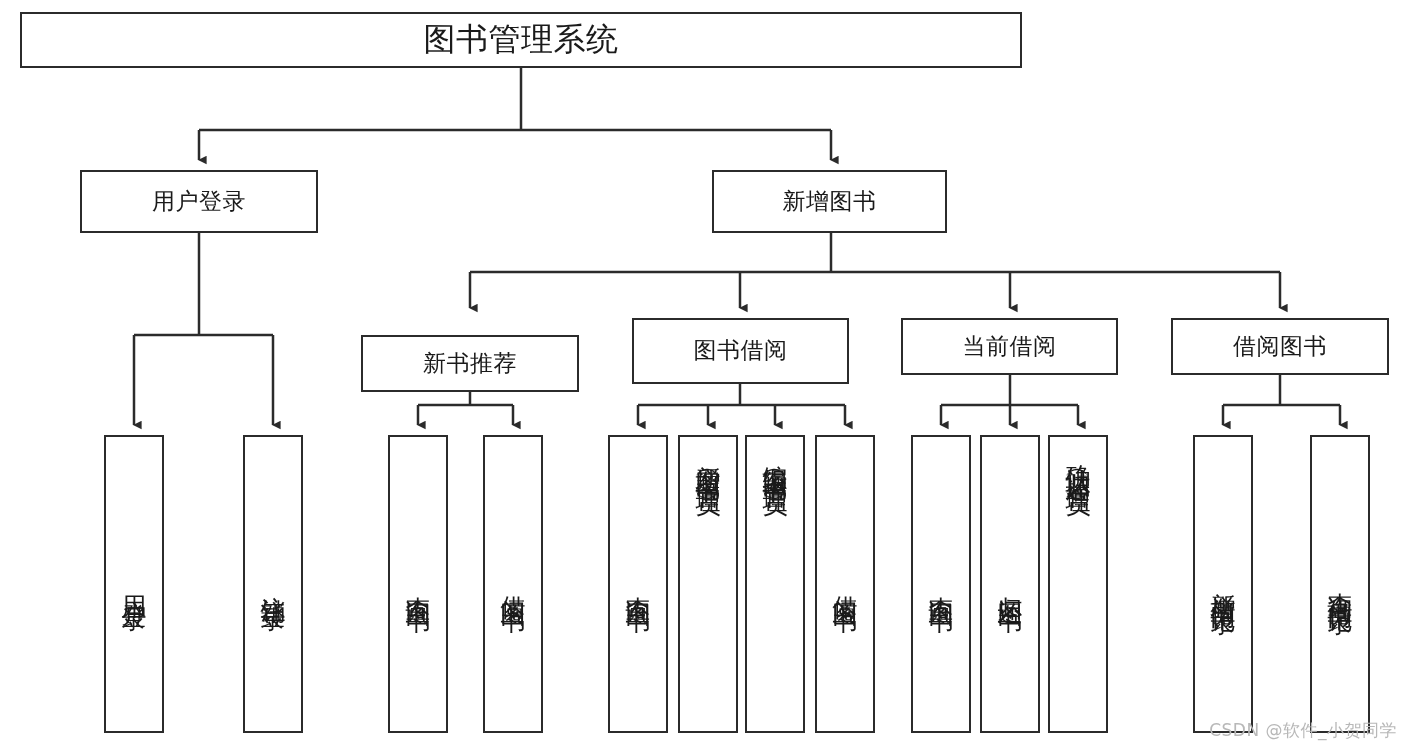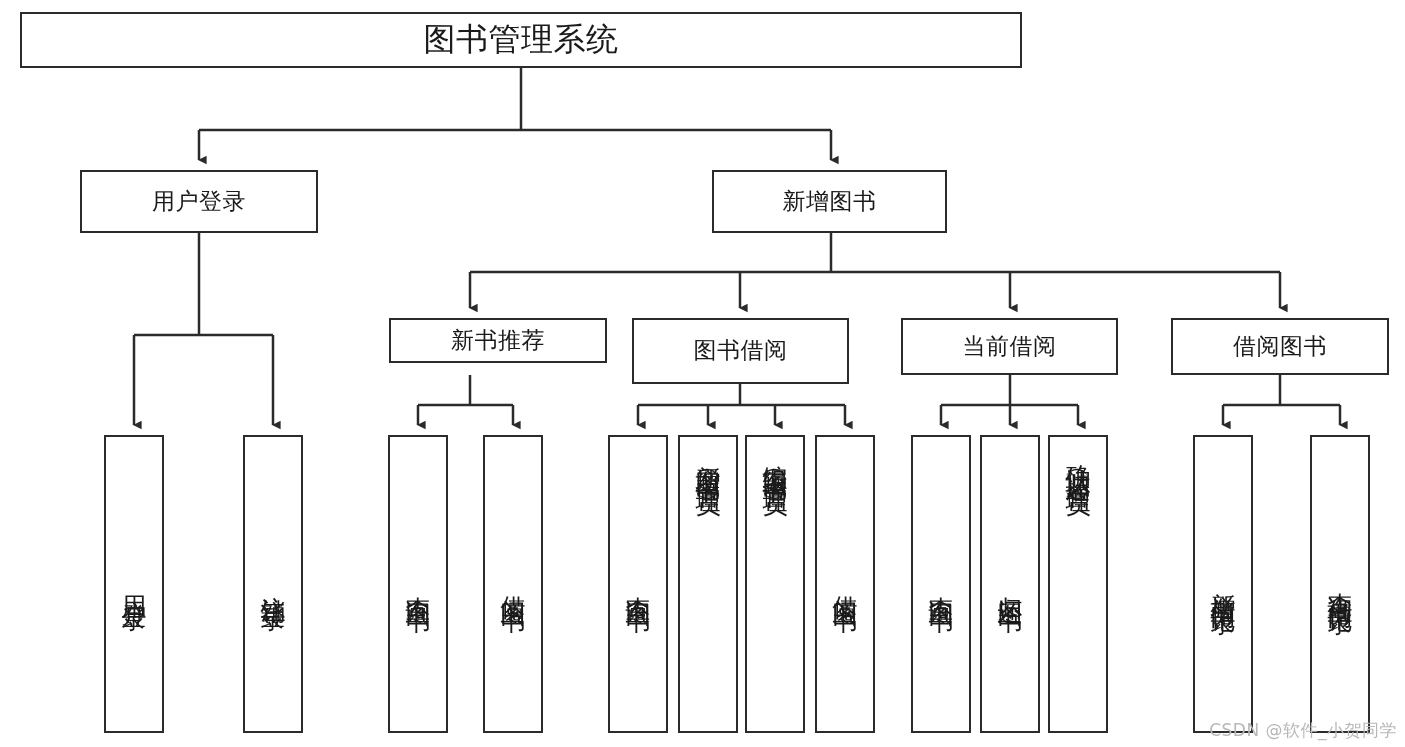--- a/index.html
+++ b/index.html
@@ -134,21 +134,21 @@
   </div>
 
   <div class="node horiz" id="node-user-login" style="left:80px;top:170px;width:238px;height:63px;">
     <span class="node-label">用户登录</span>
   </div>
 
   <div class="node horiz" id="node-book-manage" style="left:712px;top:170px;width:235px;height:63px;">
     <span class="node-label">新增图书</span>
   </div>
 
-  <div class="node horiz" id="node-new-book-recommend" style="left:361px;top:318px;width:218px;height:45px;margin-left:28px;">
+  <div class="node horiz" id="node-new-book-recommend" style="left:361px;top:335px;width:218px;height:57px;">
     <span class="node-label">新书推荐</span>
   </div>
 
   <div class="node horiz" id="node-book-borrow" style="left:632px;top:318px;width:217px;height:66px;">
     <span class="node-label">图书借阅</span>
   </div>
 
   <div class="node horiz" id="node-current-borrow" style="left:901px;top:318px;width:217px;height:57px;">
     <span class="node-label">当前借阅</span>
   </div>

